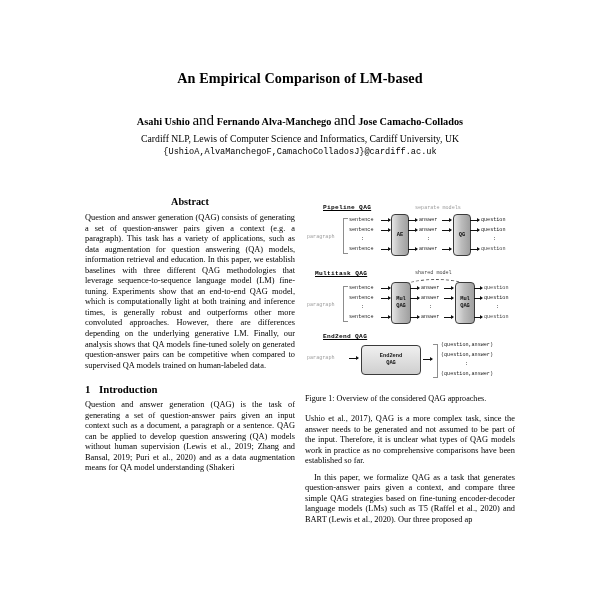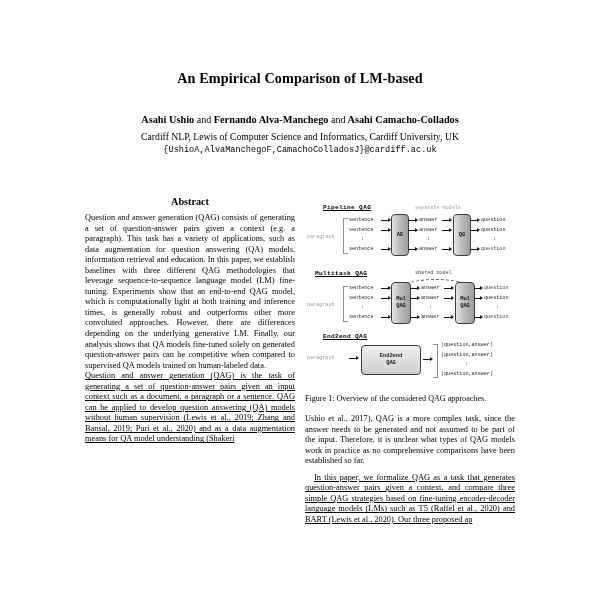--- a/index.html
+++ b/index.html
@@ -38,21 +38,21 @@
     width: 430px;
   }
   .authors {
     margin-top: 26px;
     font-size: 10.3px;
     font-weight: bold;
     line-height: 14px;
   }
   .authors .and {
     font-weight: normal;
-    font-size: 10px;
+    font-size: 15px;
   }
   .affiliation {
     margin-top: 3px;
     font-size: 9.7px;
     line-height: 13px;
   }
   .email {
     margin-top: 1px;
     font-family: "Liberation Mono", "DejaVu Sans Mono", monospace;
     font-size: 8.6px;
@@ -91,21 +91,21 @@
     width: 14px;
   }
   p.body {
     margin: 0;
     font-size: 8.35px;
     line-height: 10.55px;
     text-align: justify;
     text-justify: inter-word;
     hyphens: none;
   }
-  p.body + p.body { margin-top: 0; text-decoration: underline; }
+  p.body + p.body { margin-top: 0; }
   p.indent { text-indent: 9px; }
 
   
   .figure {
     position: relative;
     width: 232px;
     height: 190px;
     margin: 0 0 0 0;
   }
   .fig-panel {
@@ -210,32 +210,35 @@
 
   <div class="title-block">
     <div class="paper-title">
       <span>An Empirical Comparison of LM-based</span><br>
     </div>
     <div class="authors">
       <span>Asahi Ushio</span>
       <span class="and">and</span>
       <span>Fernando Alva-Manchego</span>
       <span class="and">and</span>
-      <span>Asahi Camacho-Collados</span>
+      <span>Jose Camacho-Collados</span>
     </div>
     <div class="affiliation">Cardiff NLP, Lewis of Computer Science and Informatics, Cardiff University, UK</div>
     <div class="email">{UshioA,AlvaManchegoF,CamachoColladosJ}@cardiff.ac.uk</div>
   </div>
 
   <div class="columns">
 
     <div class="col col-left">
       <div class="section-head">Abstract</div>
       <p class="body">Question and answer generation (QAG) consists of generating a set of question-answer pairs given a context (e.g. a paragraph). This task has a variety of applications, such as data augmentation for question answering (QA) models, information retrieval and education. In this paper, we establish baselines with three different QAG methodologies that leverage sequence-to-sequence language model (LM) fine-tuning. Experiments show that an end-to-end QAG model, which is computationally light at both training and inference times, is generally robust and outperforms other more convoluted approaches. However, there are differences depending on the underlying generative LM. Finally, our analysis shows that QA models fine-tuned solely on generated question-answer pairs can be competitive when compared to supervised QA models trained on human-labeled data.</p>
 
+      <div class="section-head-num" style="margin-top:12px;">
+        <span class="num">1</span><span>Introduction</span>
+      </div>
       <p class="body">Question and answer generation (QAG) is the task of generating a set of question-answer pairs given an input context such as a document, a paragraph or a sentence. QAG can be applied to develop question answering (QA) models without human supervision (Lewis et al., 2019; Zhang and Bansal, 2019; Puri et al., 2020) and as a data augmentation means for QA model understanding (Shakeri</p>
     </div>
 
     <div class="col col-right">
 
       <div class="figure">
 
         <div class="fig-panel" style="top:8px;height:62px;">
           <div class="panel-title" style="left:18px;top:0px;">Pipeline QAG</div>
           <div class="fig-label" style="left:110px;top:1px;">separate models</div>

